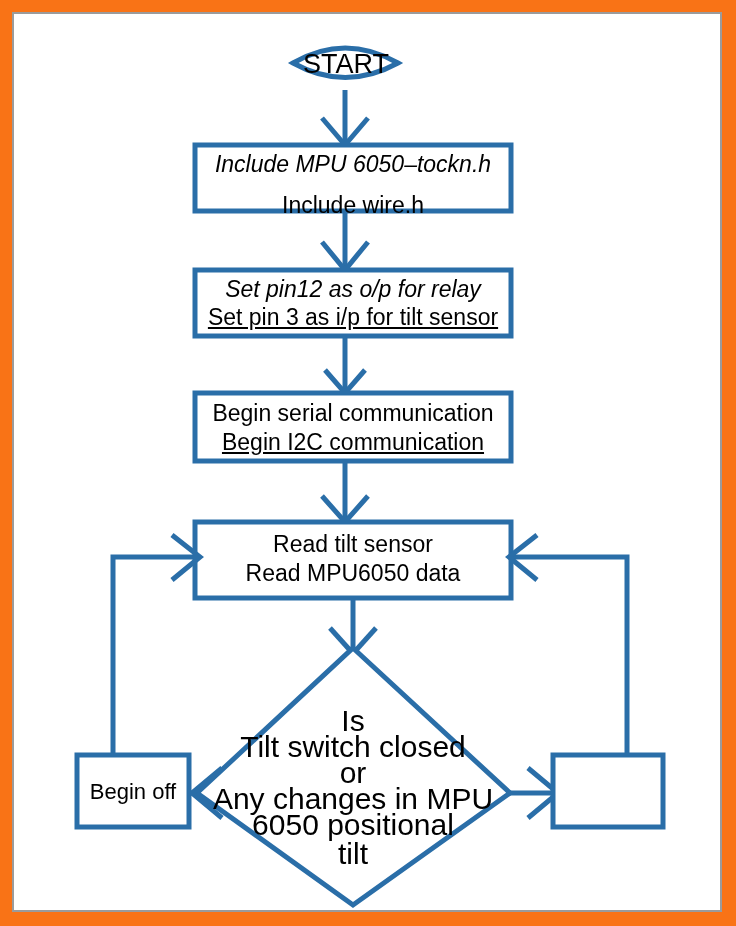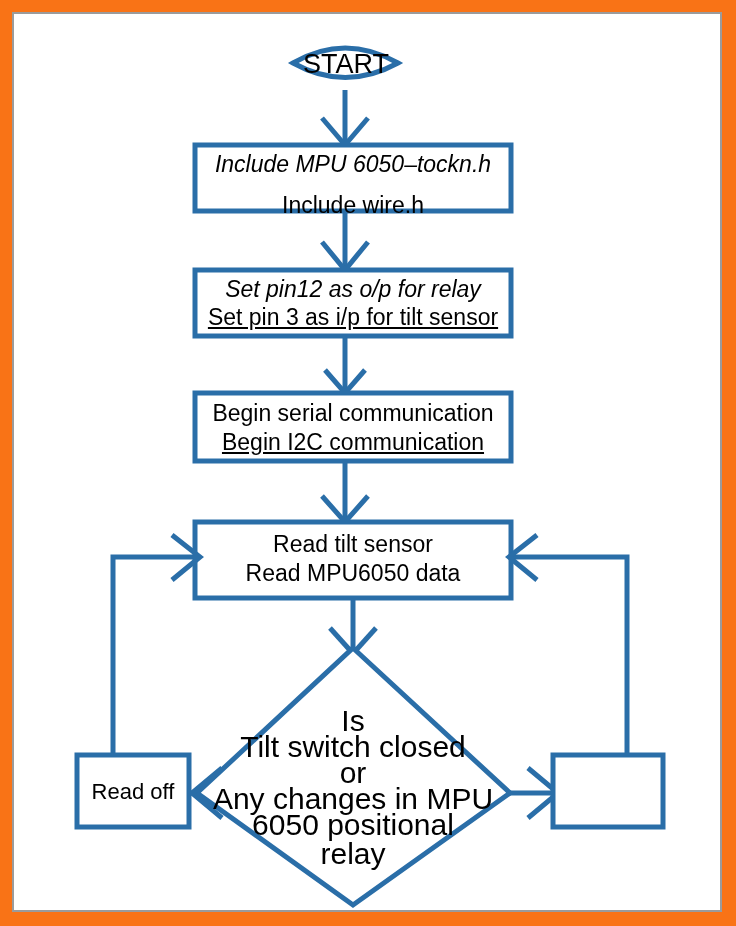--- a/index.html
+++ b/index.html
@@ -117,17 +117,17 @@
   <div class="lbl lbl-proc" style="left:185px; top:429px; width:336px;text-decoration:underline;">Begin I2C communication</div>
 
   <div class="lbl lbl-proc" style="left:195px; top:531px; width:316px;">Read tilt sensor</div>
   <div class="lbl lbl-proc" style="left:195px; top:560px; width:316px;">Read MPU6050 data</div>
 
   <div class="lbl lbl-dec" style="left:203px; top:703px; width:300px;">Is</div>
   <div class="lbl lbl-dec" style="left:203px; top:729px; width:300px;">Tilt switch closed</div>
   <div class="lbl lbl-dec" style="left:203px; top:781px; width:300px;">Any changes in MPU</div>
   <div class="lbl lbl-dec" style="left:203px; top:755px; width:300px;">or</div>
   <div class="lbl lbl-dec" style="left:203px; top:807px; width:300px;">6050 positional</div>
-  <div class="lbl lbl-dec" style="left:203px; top:836px; width:300px;">relay</div>
+  <div class="lbl lbl-dec" style="left:203px; top:836px; width:300px;">tilt</div>
 
-  <div class="lbl lbl-small" style="left:72px; top:779px; width:122px;">Read off</div>
+  <div class="lbl lbl-small" style="left:72px; top:779px; width:122px;">Begin off</div>
 
 </div>
 
 </body></html>

